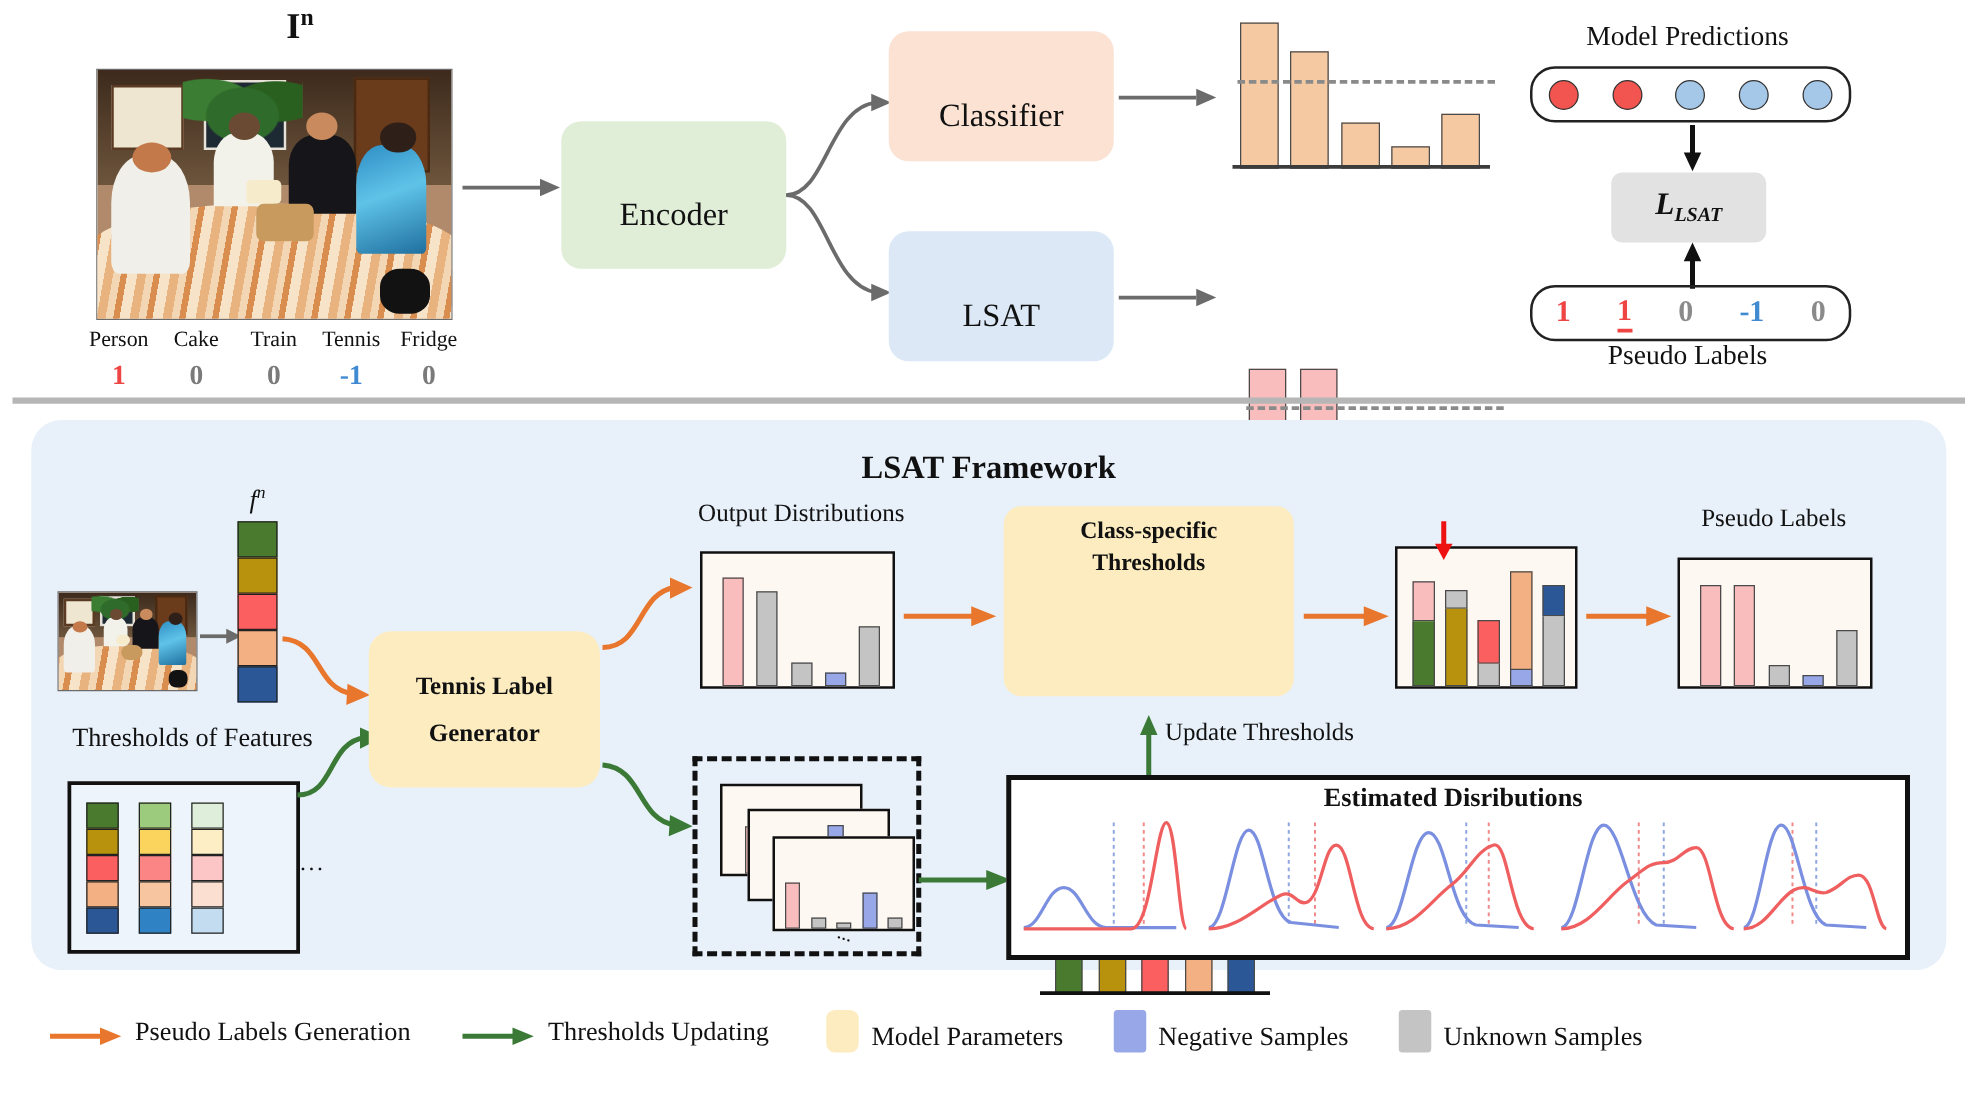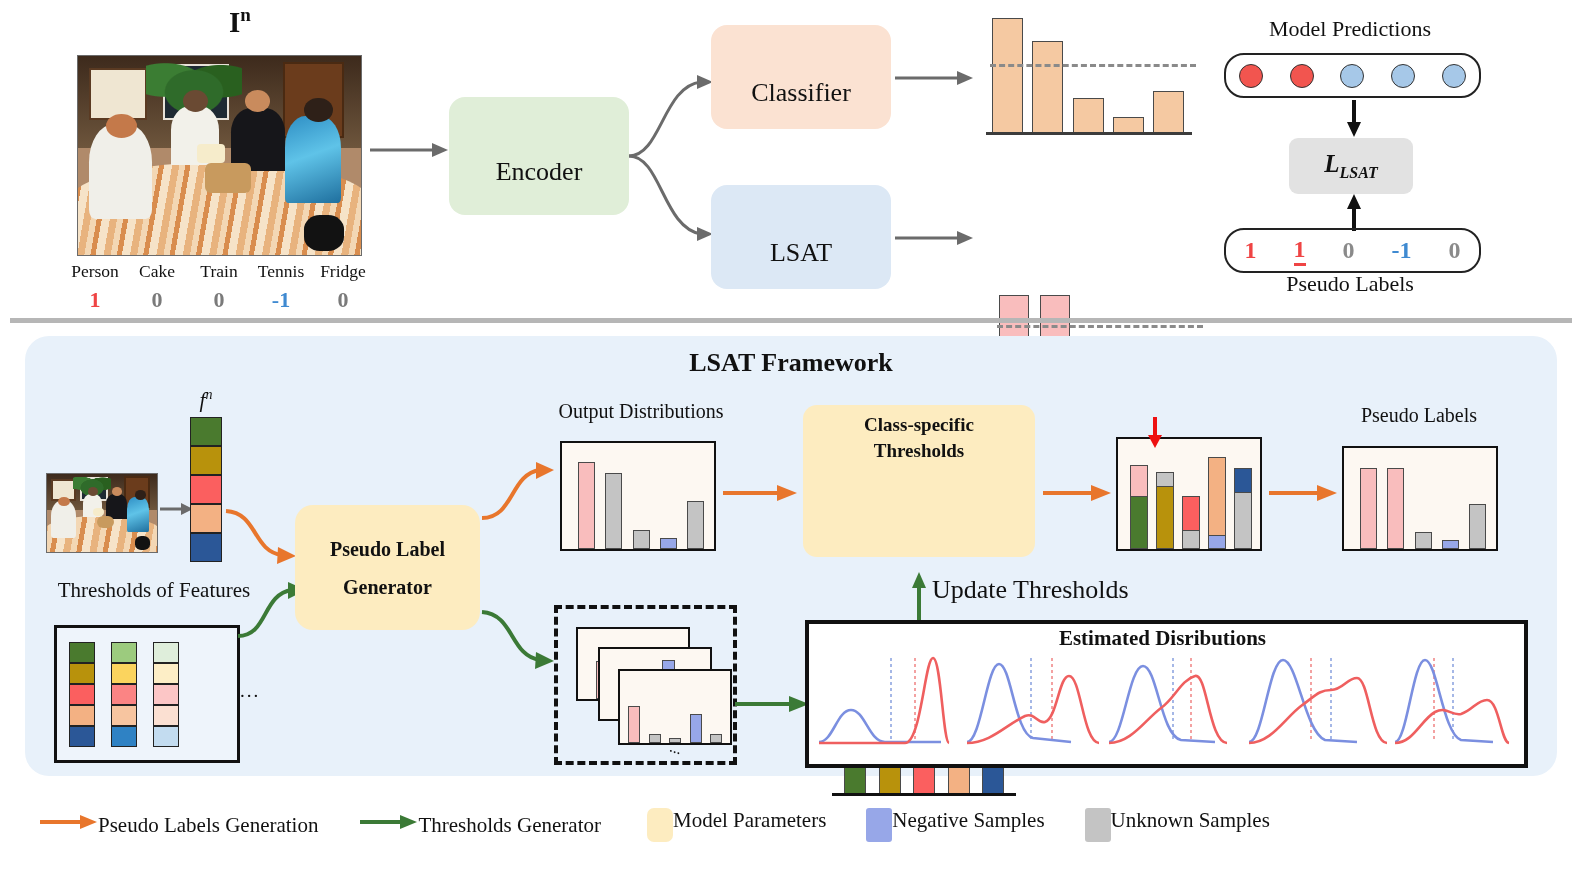--- a/index.html
+++ b/index.html
@@ -72,21 +72,21 @@
   #arrow-up-pl{left:1345px;top:193px;}
   #pl-box{left:1224px;top:228px;width:253px;height:41px;border:2.5px solid #222;border-radius:20px;
           display:flex;align-items:center;justify-content:space-around;}
   #pl-box .v{font-size:24px;font-weight:bold;}
   #pl-title{left:1240px;top:271px;width:220px;text-align:center;font-size:22px;}
 
   #divider{left:10px;top:318px;width:1562px;height:5px;background:#b6b6b6;}
 
   
   #framework{left:25px;top:336px;width:1532px;height:440px;background:#e8f1fa;border-radius:24px;}
-  #fw-title{left:25px;top:348px;width:1532px;text-align:center;font-size:26px;font-weight:bold;}
+  #fw-title{left:25px;top:359px;width:1532px;text-align:center;font-size:26px;font-weight:bold;}
 
   #fn-label{left:186px;top:387px;width:40px;text-align:center;font-size:21px;font-style:italic;}
   #fvec{left:190px;top:417px;width:32px;}
   .fcell{height:29px;border:1.5px solid #222;box-sizing:border-box;}
   #feat-box{left:54px;top:625px;width:180px;height:132px;border:3px solid #111;background:#eef4fb;}
   #feat-box .cols{display:flex;height:100%;align-items:center;padding-left:12px;gap:16px;}
   #feat-box .col{width:26px;}
   #feat-box .col .fcell{height:21px;}
   #cof-title{left:44px;top:578px;width:220px;text-align:center;font-size:21px;}
   #dots-feat{left:240px;top:680px;font-size:19px;letter-spacing:2px;}
@@ -103,28 +103,28 @@
   #pl2-title{left:1340px;top:404px;width:158px;text-align:center;font-size:20px;}
 
   #dashbox{left:554px;top:605px;width:175px;height:152px;border:4px dashed #111;}
   .stackcard{position:absolute;background:#fdf8f2;border:2px solid #111;}
 
   #cst-box{left:803px;top:405px;width:232px;height:152px;background:#fdecc0;border-radius:14px;}
   #cst-title{left:803px;top:412px;width:232px;text-align:center;font-size:19px;font-weight:bold;line-height:1.35;}
   #cst-chart{left:838px;top:478px;width:172px;height:82px;}
 
   #upd-arrow{left:911px;top:570px;}
-  #upd-label{left:932px;top:575px;font-size:26px;}
+  #upd-label{left:932px;top:575px;font-size:20px;}
 
   #ed-panel{left:805px;top:620px;width:715px;height:140px;background:#fff;border:4px solid #111;}
   #ed-title{left:805px;top:626px;width:715px;text-align:center;font-size:21px;font-weight:bold;}
 
   
   #legend{left:0px;top:800px;width:1582px;height:50px;display:flex;align-items:center;}
-  .lg{display:flex;align-items:flex-start;font-size:21px;}
+  .lg{display:flex;align-items:flex-end;gap:10px;font-size:21px;}
   .sw{width:26px;height:34px;border-radius:3px;}
   .sw.round{border-radius:7px;}
 
   svg{overflow:visible;}
 </style>
 </head>
 <body>
 
 <div class="abs" id="top-title">
   <span>I</span><sup>n</sup>
@@ -332,21 +332,21 @@
   <path d="M2 4 C 34 6, 28 44, 58 48" stroke="#e8762c" stroke-width="4" fill="none"></path>
   <polygon points="54,40 72,49 53,57" fill="#e8762c"></polygon>
 </svg>
 
 <svg class="abs" style="left:236px;top:578px" width="76" height="62">
   <path d="M2 58 C 32 58, 26 16, 56 12" stroke="#3b7a36" stroke-width="4" fill="none"></path>
   <polygon points="52,4 70,12 52,21" fill="#3b7a36"></polygon>
 </svg>
 
 <div class="abs ctr" id="plg">
-  <span>Pseudo Label</span>
+  <span>Tennis Label</span>
   <span>Generator</span>
 </div>
 
 <svg class="abs" style="left:480px;top:460px" width="82" height="62">
   <path d="M2 58 C 34 58, 30 14, 60 10" stroke="#e8762c" stroke-width="4" fill="none"></path>
   <polygon points="56,2 74,10 56,19" fill="#e8762c"></polygon>
 </svg>
 
 <svg class="abs" style="left:480px;top:608px" width="82" height="62">
   <path d="M2 4 C 34 6, 30 48, 60 52" stroke="#3b7a36" stroke-width="4" fill="none"></path>
@@ -506,21 +506,21 @@
       <line x1="0" y1="9" x2="42" y2="9" stroke="#e8762c" stroke-width="4"></line>
       <polygon points="40,2 57,9 40,16" fill="#e8762c"></polygon>
     </svg>
     <span>Pseudo Labels Generation</span>
   </div>
   <div class="lg" style="margin-left:42px">
     <svg width="58" height="18">
       <line x1="0" y1="9" x2="42" y2="9" stroke="#3b7a36" stroke-width="4"></line>
       <polygon points="40,2 57,9 40,16" fill="#3b7a36"></polygon>
     </svg>
-    <span>Thresholds Generator</span>
+    <span>Thresholds Updating</span>
   </div>
   <div class="lg" style="margin-left:46px">
     <div class="sw round" style="background:#fdecc0"></div>
     <span>Model Parameters</span>
   </div>
   <div class="lg" style="margin-left:40px">
     <div class="sw" style="background:#97a7e8"></div>
     <span>Negative Samples</span>
   </div>
   <div class="lg" style="margin-left:40px">

